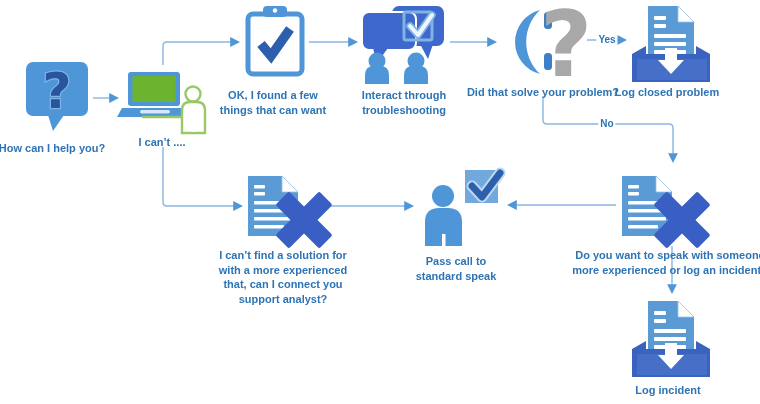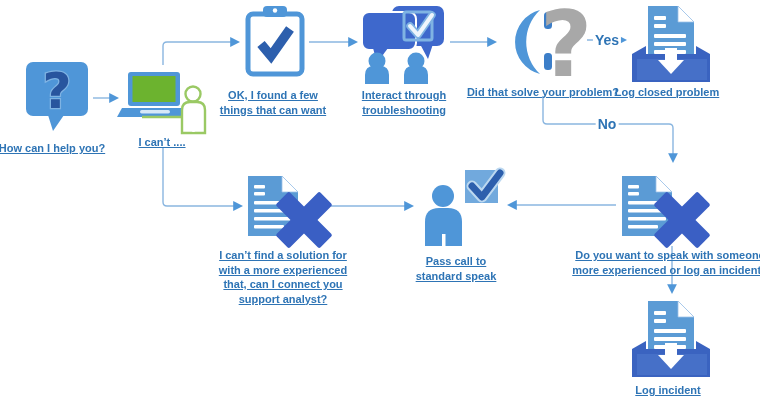--- a/index.html
+++ b/index.html
@@ -6,23 +6,23 @@
     --pri:#4f96d8; --doc:#5b9bd5; --dark:#2d5fad; --acc:#3e68cc;
     --tray:#3a63c0; --trayfront:#4670c8; --xblue:#3a5fc4; --gray:#a8a8a8;
     --green:#6cb32f; --green2:#9ac964; --text:#2e74b5; --line:#8ab6e0;
   }
   html,body{margin:0;padding:0;background:#fff;}
   .canvas{position:relative;width:760px;height:404px;background:#fff;overflow:hidden;
           font-family:"Liberation Sans","DejaVu Sans",sans-serif;}
   .icon{position:absolute;}
   .icon svg{display:block;overflow:visible;}
   .lbl{position:absolute;transform:translateX(-50%);text-align:center;
-       color:var(--text);font-size:11px;font-weight:700;line-height:14.5px;white-space:nowrap;text-decoration:underline;}
+       color:var(--text);font-size:11px;font-weight:700;line-height:14.5px;white-space:nowrap;}
   .edge-lbl{position:absolute;transform:translate(-50%,-50%);background:#fff;padding:0 2px;
-       color:var(--text);font-size:14px;font-weight:700;line-height:10px;}
+       color:var(--text);font-size:10px;font-weight:700;line-height:10px;}
   .connectors{position:absolute;left:0;top:0;}
   .f-pri{fill:var(--pri)} .f-doc{fill:var(--doc)}
   .f-acc{fill:var(--acc)} .f-tray{fill:var(--tray)} .f-trayf{fill:var(--trayfront)}
   .f-x{fill:var(--xblue)} .f-white{fill:#fff} .f-gray{fill:var(--gray)} .f-green{fill:var(--green)}
   .s-green{stroke:var(--green2);stroke-width:2.4;fill:#fff}
   .s-green-line{stroke:var(--green2);stroke-width:2.4;fill:none}
   .edge{stroke:var(--line);stroke-width:1.4;fill:none}
   .qmark{font-family:"DejaVu Sans",sans-serif;font-weight:bold;text-anchor:middle;}
 </style>
 </head>

